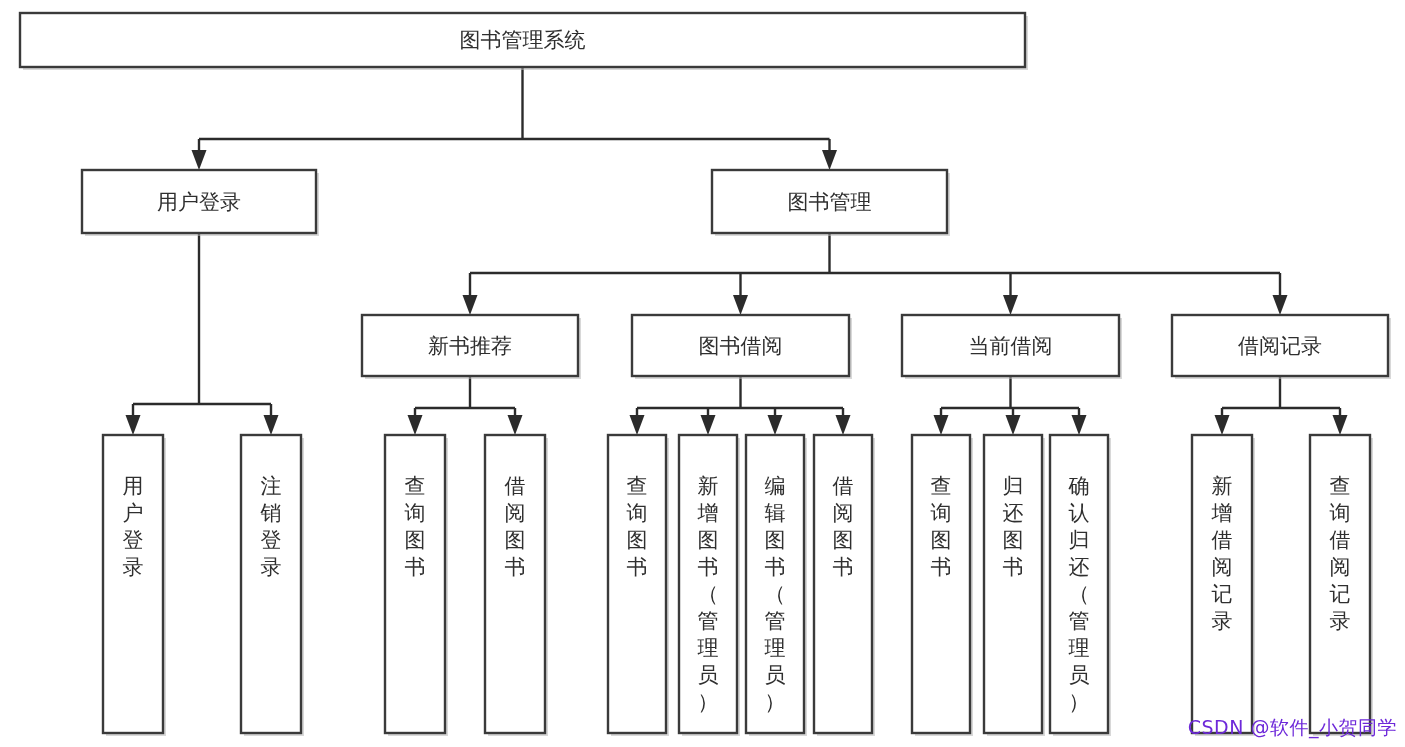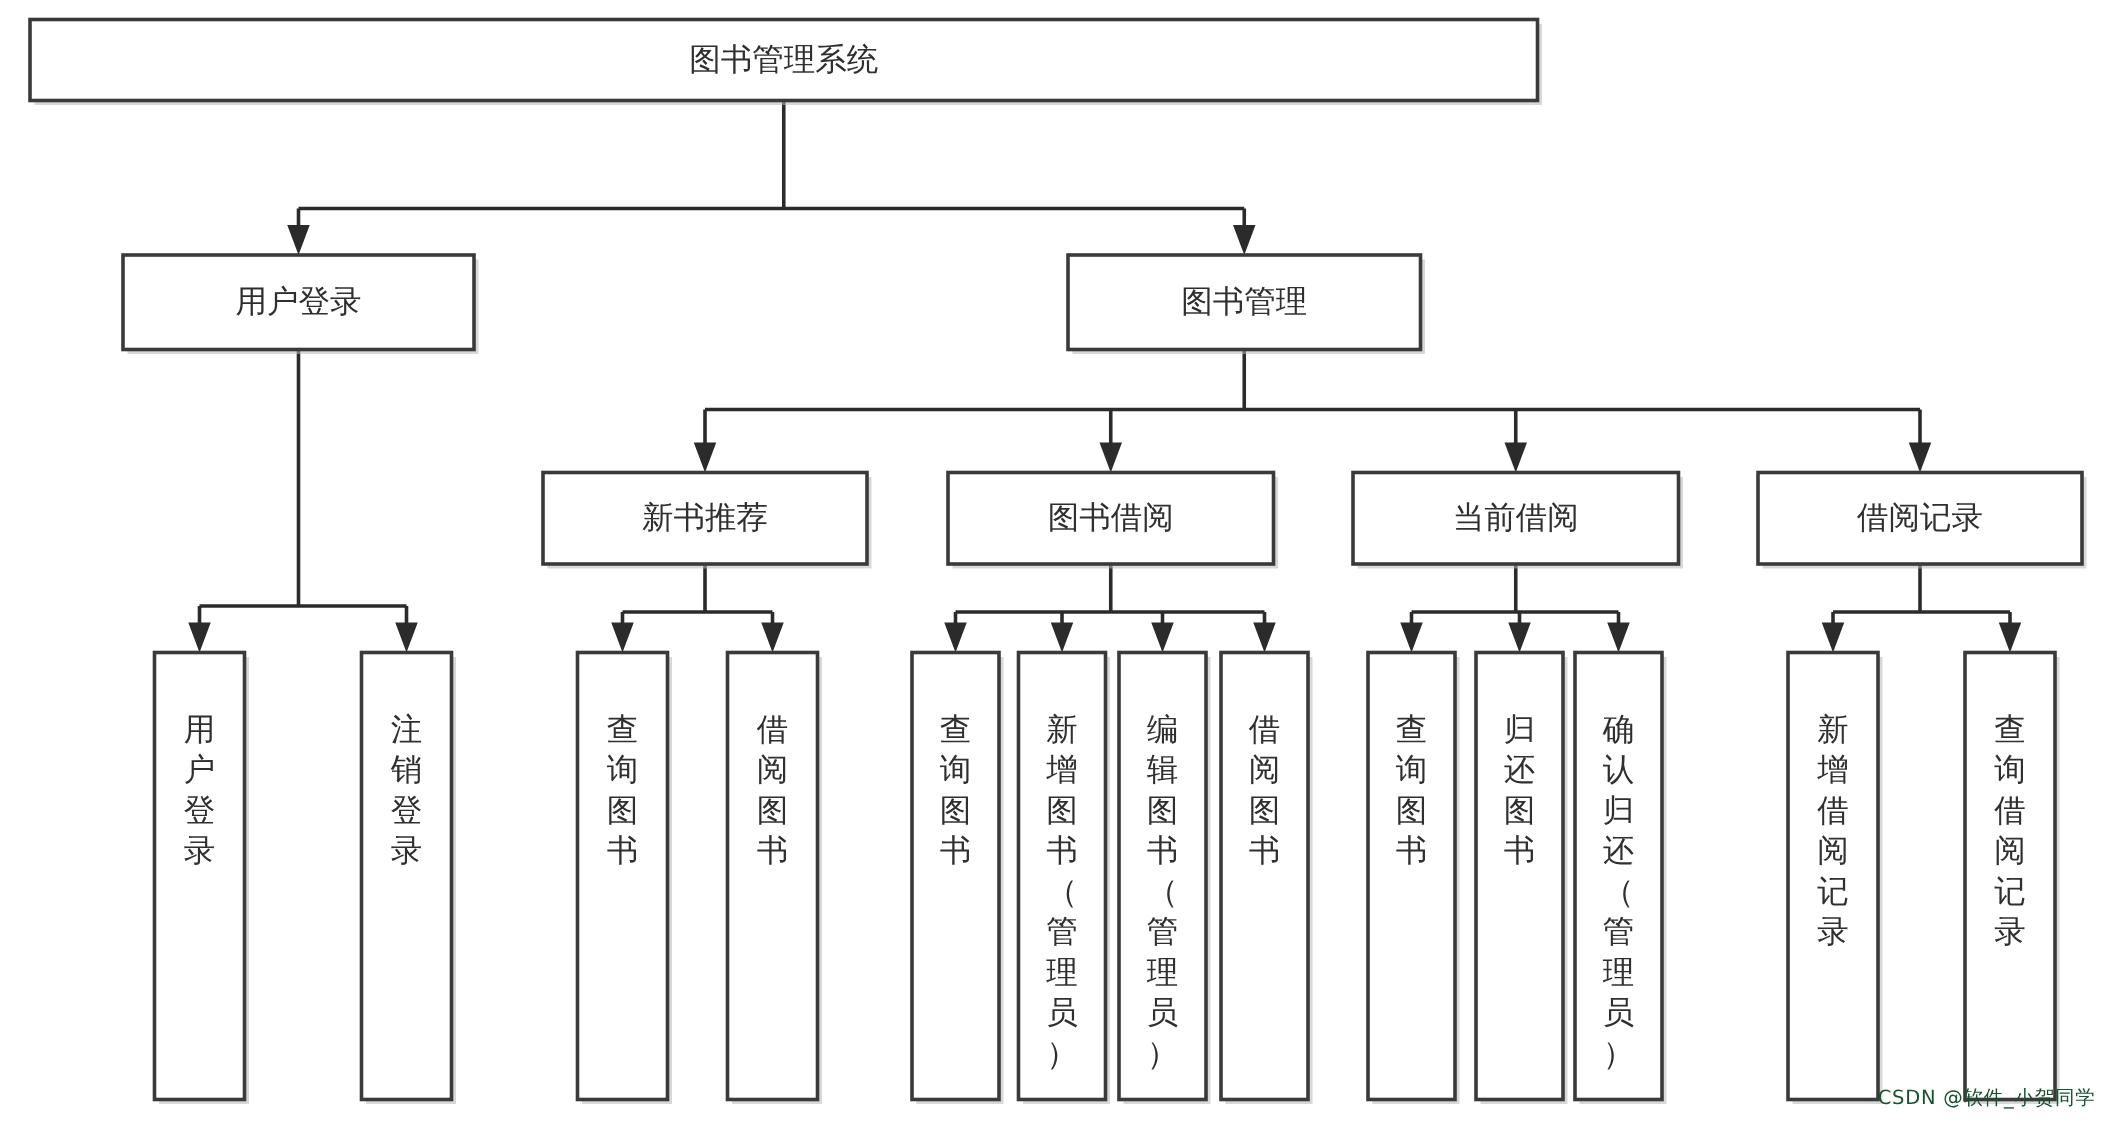--- a/index.html
+++ b/index.html
@@ -55,22 +55,22 @@
     font-family: "DejaVu Sans", "Liberation Sans", sans-serif;
     fill: #2f2f2f;
     font-size: 21px;
     text-anchor: middle;
   }
   .watermark-text {
     position: absolute;
     right: 8px;
     bottom: 6px;
     font-family: "DejaVu Sans", "Liberation Sans", sans-serif;
-    font-size: 13px;
-    color: #14532d;
+    font-size: 19px;
+    color: #6d28d9;
     letter-spacing: 0.5px;
     white-space: nowrap;
     user-select: none;
   }
 </style>
 </head>
 <body>
 
 <div id="diagram-root">
   <svg class="diagram-canvas" id="diagram-canvas" viewBox="0 0 1405 747" xmlns="http://www.w3.org/2000/svg">

